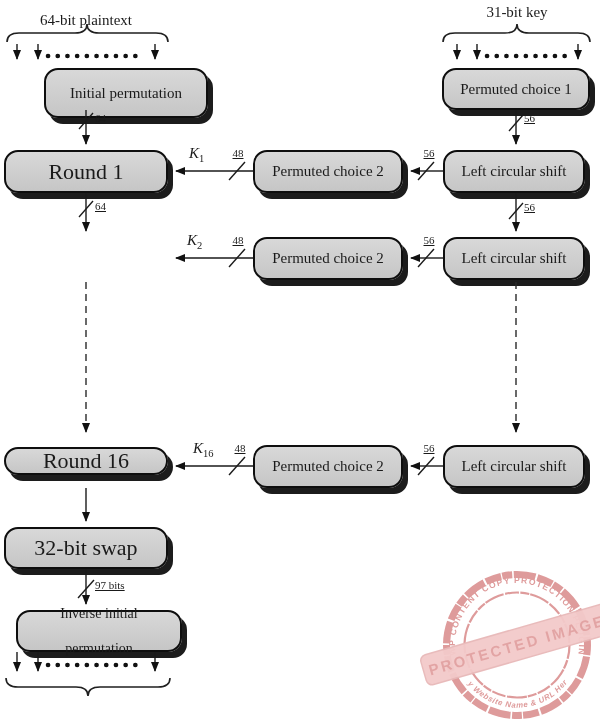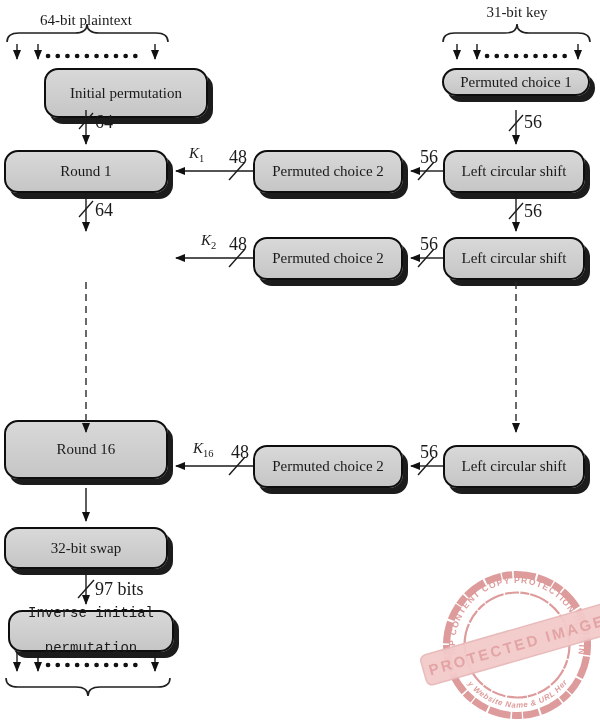--- a/index.html
+++ b/index.html
@@ -9,24 +9,24 @@
   }
   .box{
     position:absolute;display:flex;align-items:center;justify-content:center;
     background:linear-gradient(#d8d8d8,#c6c6c6);
     border:2px solid #0e0e0e;border-radius:14px;
     box-shadow:5px 6px 0 #1c1c1c;
     box-sizing:border-box;text-align:center;
   }
   .box span{display:block;line-height:1.25;}
   .fs15{font-size:15px;}
-  .fs17{font-size:15px;align-items:center;}
+  .fs17{font-size:22px;align-items:center;}
   .fs14{font-size:14px;}
   .lbl{position:absolute;white-space:nowrap;font-size:15px;}
-  .num{position:absolute;white-space:nowrap;font-size:18px;}
+  .num{position:absolute;white-space:nowrap;font-size:11px;text-decoration:underline;}
   .klbl{position:absolute;white-space:nowrap;font-size:15px;font-style:italic;}
   .klbl sub{font-size:10.5px;font-style:normal;line-height:0;}
   .ctr{text-align:center;}
   svg{position:absolute;left:0;top:0;pointer-events:none;}
   .wire{stroke:#1a1a1a;stroke-width:1.4;fill:none;}
   .dash{stroke-dasharray:7 5;stroke:#2a2a2a;}
   .slash{stroke:#1a1a1a;stroke-width:1.4;}
   .brace{stroke:#1f1f1f;stroke-width:1.6;fill:none;}
   .dots{stroke:#111;stroke-width:4.6;stroke-linecap:round;stroke-dasharray:0.1 9.6;fill:none;}
   .stamp-arc{font-family:"Liberation Sans",sans-serif;font-weight:bold;font-size:8.6px;letter-spacing:1.1px;}
@@ -34,55 +34,55 @@
   .stamp-band-text{font-family:"Liberation Sans",sans-serif;font-weight:bold;font-size:15px;letter-spacing:2.5px;}
 </style>
 </head>
 <body>
 
 <div id="canvas">
 
   <div class="box fs15" style="left:4px;top:68px;width:164px;height:50px;margin-left:40px;">
     <span>Initial permutation</span>
   </div>
-  <div class="box fs15" style="left:442px;top:68px;width:148px;height:28px;">
+  <div class="box fs15" style="left:442px;top:68px;width:148px;height:42px;">
     <span>Permuted choice 1</span>
   </div>
 
   <div class="box fs17" style="left:4px;top:150px;width:164px;height:43px;">
     <span>Round 1</span>
   </div>
   <div class="box fs15" style="left:253px;top:150px;width:150px;height:43px;">
     <span>Permuted choice 2</span>
   </div>
   <div class="box fs15" style="left:443px;top:150px;width:142px;height:43px;">
     <span>Left circular shift</span>
   </div>
 
   <div class="box fs15" style="left:253px;top:237px;width:150px;height:43px;">
     <span>Permuted choice 2</span>
   </div>
   <div class="box fs15" style="left:443px;top:237px;width:142px;height:43px;">
     <span>Left circular shift</span>
   </div>
 
-  <div class="box fs17" style="left:4px;top:420px;width:164px;height:59px;">
+  <div class="box fs17" style="left:4px;top:447px;width:164px;height:28px;">
     <span>Round 16</span>
   </div>
   <div class="box fs15" style="left:253px;top:445px;width:150px;height:43px;">
     <span>Permuted choice 2</span>
   </div>
   <div class="box fs15" style="left:443px;top:445px;width:142px;height:43px;">
     <span>Left circular shift</span>
   </div>
 
   <div class="box fs17" style="left:4px;top:527px;width:164px;height:42px;">
     <span>32-bit swap</span>
   </div>
-  <div class="box fs14" style="left:8px;top:610px;width:166px;height:42px;font-family:Liberation Mono, monospace;">
+  <div class="box fs14" style="left:16px;top:610px;width:166px;height:42px;">
     <span>
       <span>Inverse initial</span><br>
       <span>permutation</span>
     </span>
   </div>
 
   <svg width="600" height="721" viewBox="0 0 600 721">
     <defs>
       <marker id="ah" viewBox="0 0 10 8" refX="9" refY="4" markerWidth="10" markerHeight="8" orient="auto" markerUnits="userSpaceOnUse">
         <path d="M0,0 L10,4 L0,8 Z" fill="#111"></path>
@@ -162,21 +162,21 @@
   <div class="num" style="left:95px;top:112px;">64</div>
   <div class="num" style="left:95px;top:200px;">64</div>
   <div class="num" style="left:524px;top:112px;">56</div>
   <div class="num" style="left:524px;top:201px;">56</div>
   <div class="num" style="left:95px;top:579px;">97 bits</div>
 
   <div class="klbl" style="left:189px;top:145px;"><span>K</span><sub>1</sub></div>
   <div class="num ctr" style="left:224px;top:147px;width:28px;">48</div>
   <div class="num ctr" style="left:415px;top:147px;width:28px;">56</div>
 
-  <div class="klbl" style="left:201px;top:232px;"><span>K</span><sub>2</sub></div>
+  <div class="klbl" style="left:187px;top:232px;"><span>K</span><sub>2</sub></div>
   <div class="num ctr" style="left:224px;top:234px;width:28px;">48</div>
   <div class="num ctr" style="left:415px;top:234px;width:28px;">56</div>
 
   <div class="klbl" style="left:185px;top:440px;margin-left:8px;"><span>K</span><sub>16</sub></div>
   <div class="num ctr" style="left:226px;top:442px;width:28px;">48</div>
   <div class="num ctr" style="left:415px;top:442px;width:28px;">56</div>
 
 </div>
 
 </body></html>

